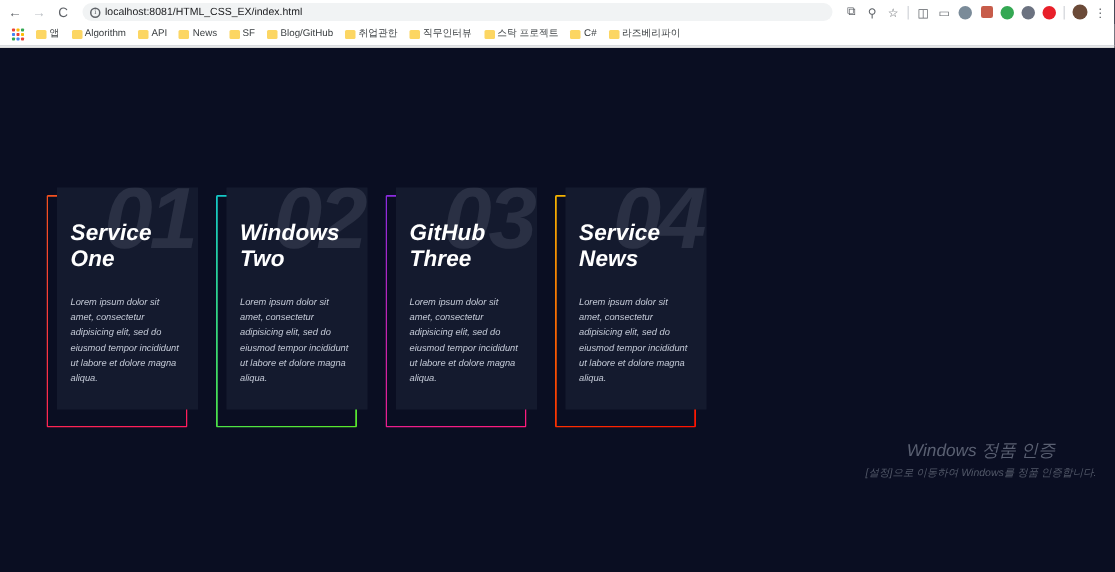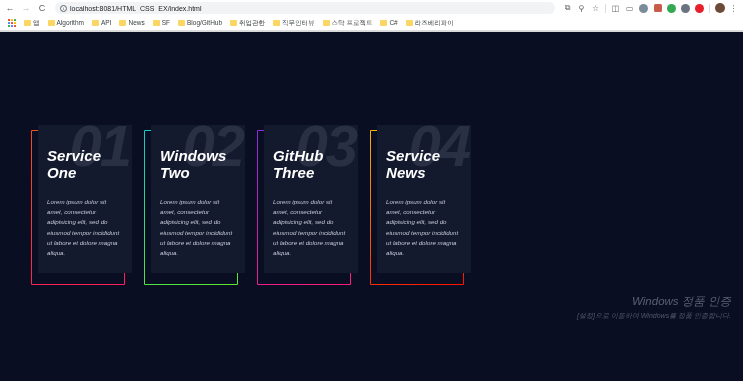--- a/index.html
+++ b/index.html
@@ -231,21 +231,21 @@
     line-height: 1.65;
     color: #c3c9d6;
     z-index: 2;
   }
 
   
   .win-activate {
     position: absolute;
     right: 12px;
     bottom: 12px;
-    text-align: right;
+    text-align: center;
     user-select: none;
   }
   .win-activate-title {
     font-size: 11.5px;
     color: #5a6072;
     line-height: 1.3;
     margin-bottom: 2px;
   }
   .win-activate-sub {
     font-size: 7px;

